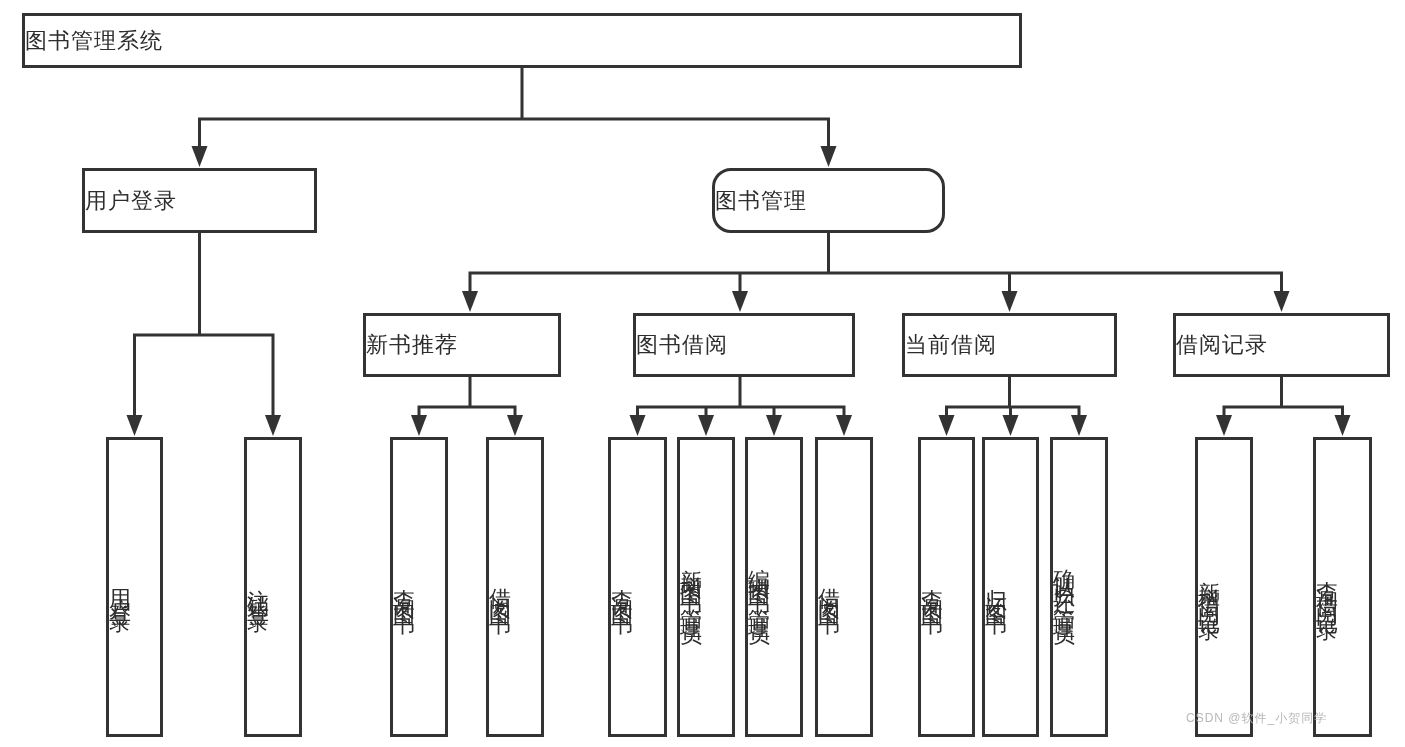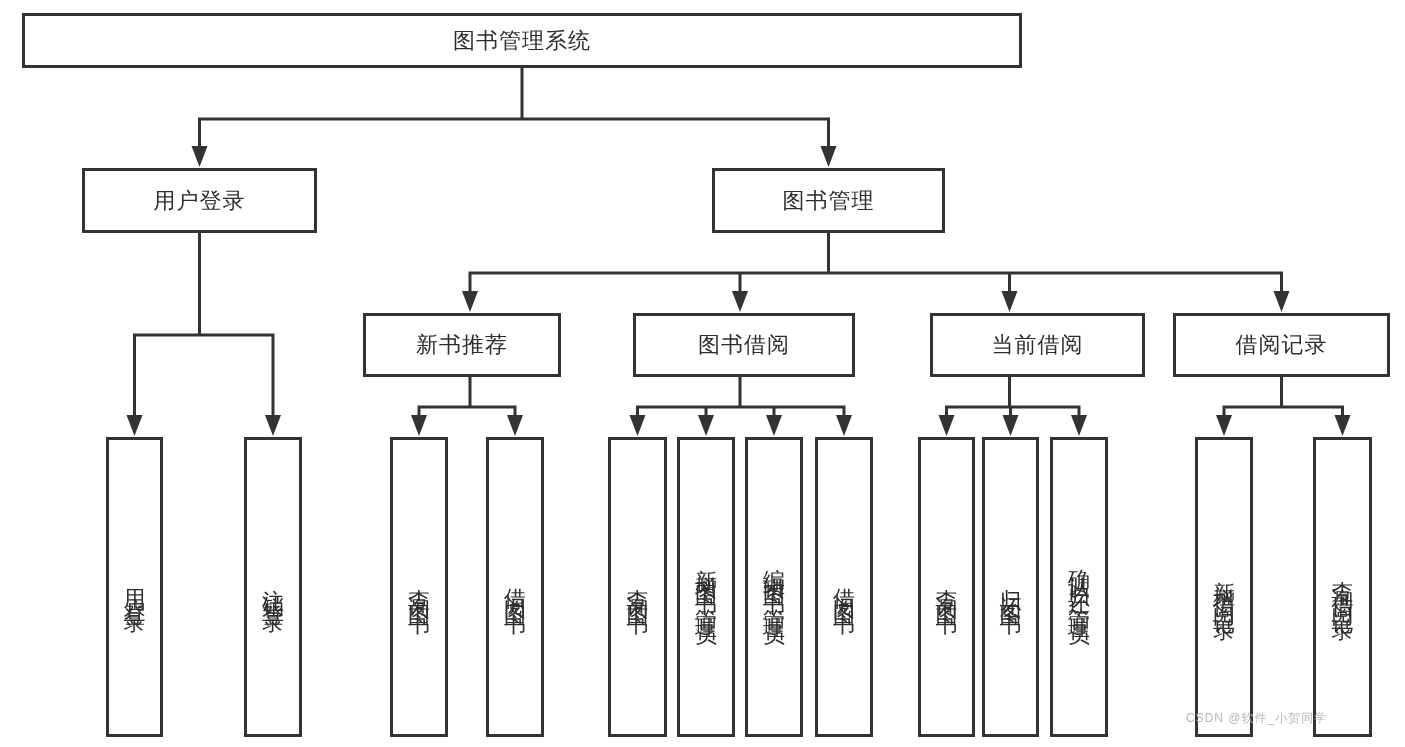--- a/index.html
+++ b/index.html
@@ -21,21 +21,21 @@
     top: 0;
     z-index: 1;
   }
   .node {
     position: absolute;
     box-sizing: border-box;
     border: 3px solid var(--line, #333);
     background: #ffffff;
     display: flex;
     align-items: center;
-    justify-content: center;
+    justify-content: flex-start;
     color: var(--ink, #2d2d2d);
     z-index: 2;
   }
   .node.h span {
     font-size: 22px;
     letter-spacing: 1px;
     white-space: nowrap;
   }
   .node.v span {
     writing-mode: vertical-rl;
@@ -88,30 +88,30 @@
       <polygon points="1216,415 1232,415 1224,436" fill="#333333"></polygon>
       <polygon points="1334.5,415 1350.5,415 1342.5,436" fill="#333333"></polygon>
     </svg>
   <div id="watermark">CSDN @软件_小贺同学</div>
 <div class="node h" style="left: 22px; top: 13px; width: 1000px; height: 55px;">
       <span>图书管理系统</span>
     </div>
     <div class="node h" style="left: 82px; top: 168px; width: 235px; height: 65px;">
       <span>用户登录</span>
     </div>
-    <div class="node h" style="left: 712px; top: 168px; width: 233px; height: 65px;">
+    <div class="node h" style="left: 712px; top: 168px; width: 233px; height: 65px; border-radius: 19px;">
       <span>图书管理</span>
     </div>
     <div class="node h" style="left: 363px; top: 313px; width: 198px; height: 64px;">
       <span>新书推荐</span>
     </div>
     <div class="node h" style="left: 633px; top: 313px; width: 222px; height: 64px;">
       <span>图书借阅</span>
     </div>
-    <div class="node h" style="left: 902px; top: 313px; width: 215px; height: 64px; margin-left: 28px;">
+    <div class="node h" style="left: 902px; top: 313px; width: 215px; height: 64px;">
       <span>当前借阅</span>
     </div>
     <div class="node h" style="left: 1173px; top: 313px; width: 217px; height: 64px;">
       <span>借阅记录</span>
     </div>
     <div class="node v" style="left: 106px; top: 437px; width: 57px; height: 300px;">
       <span>用户登录</span>
     </div>
     <div class="node v" style="left: 244px; top: 437px; width: 58px; height: 300px;">
       <span>注销登录</span>

